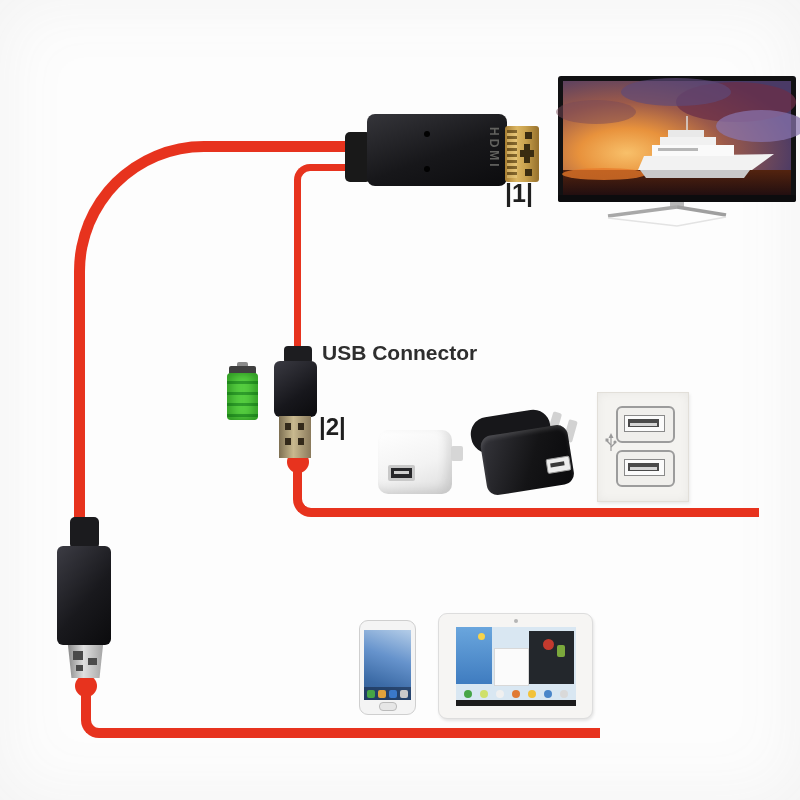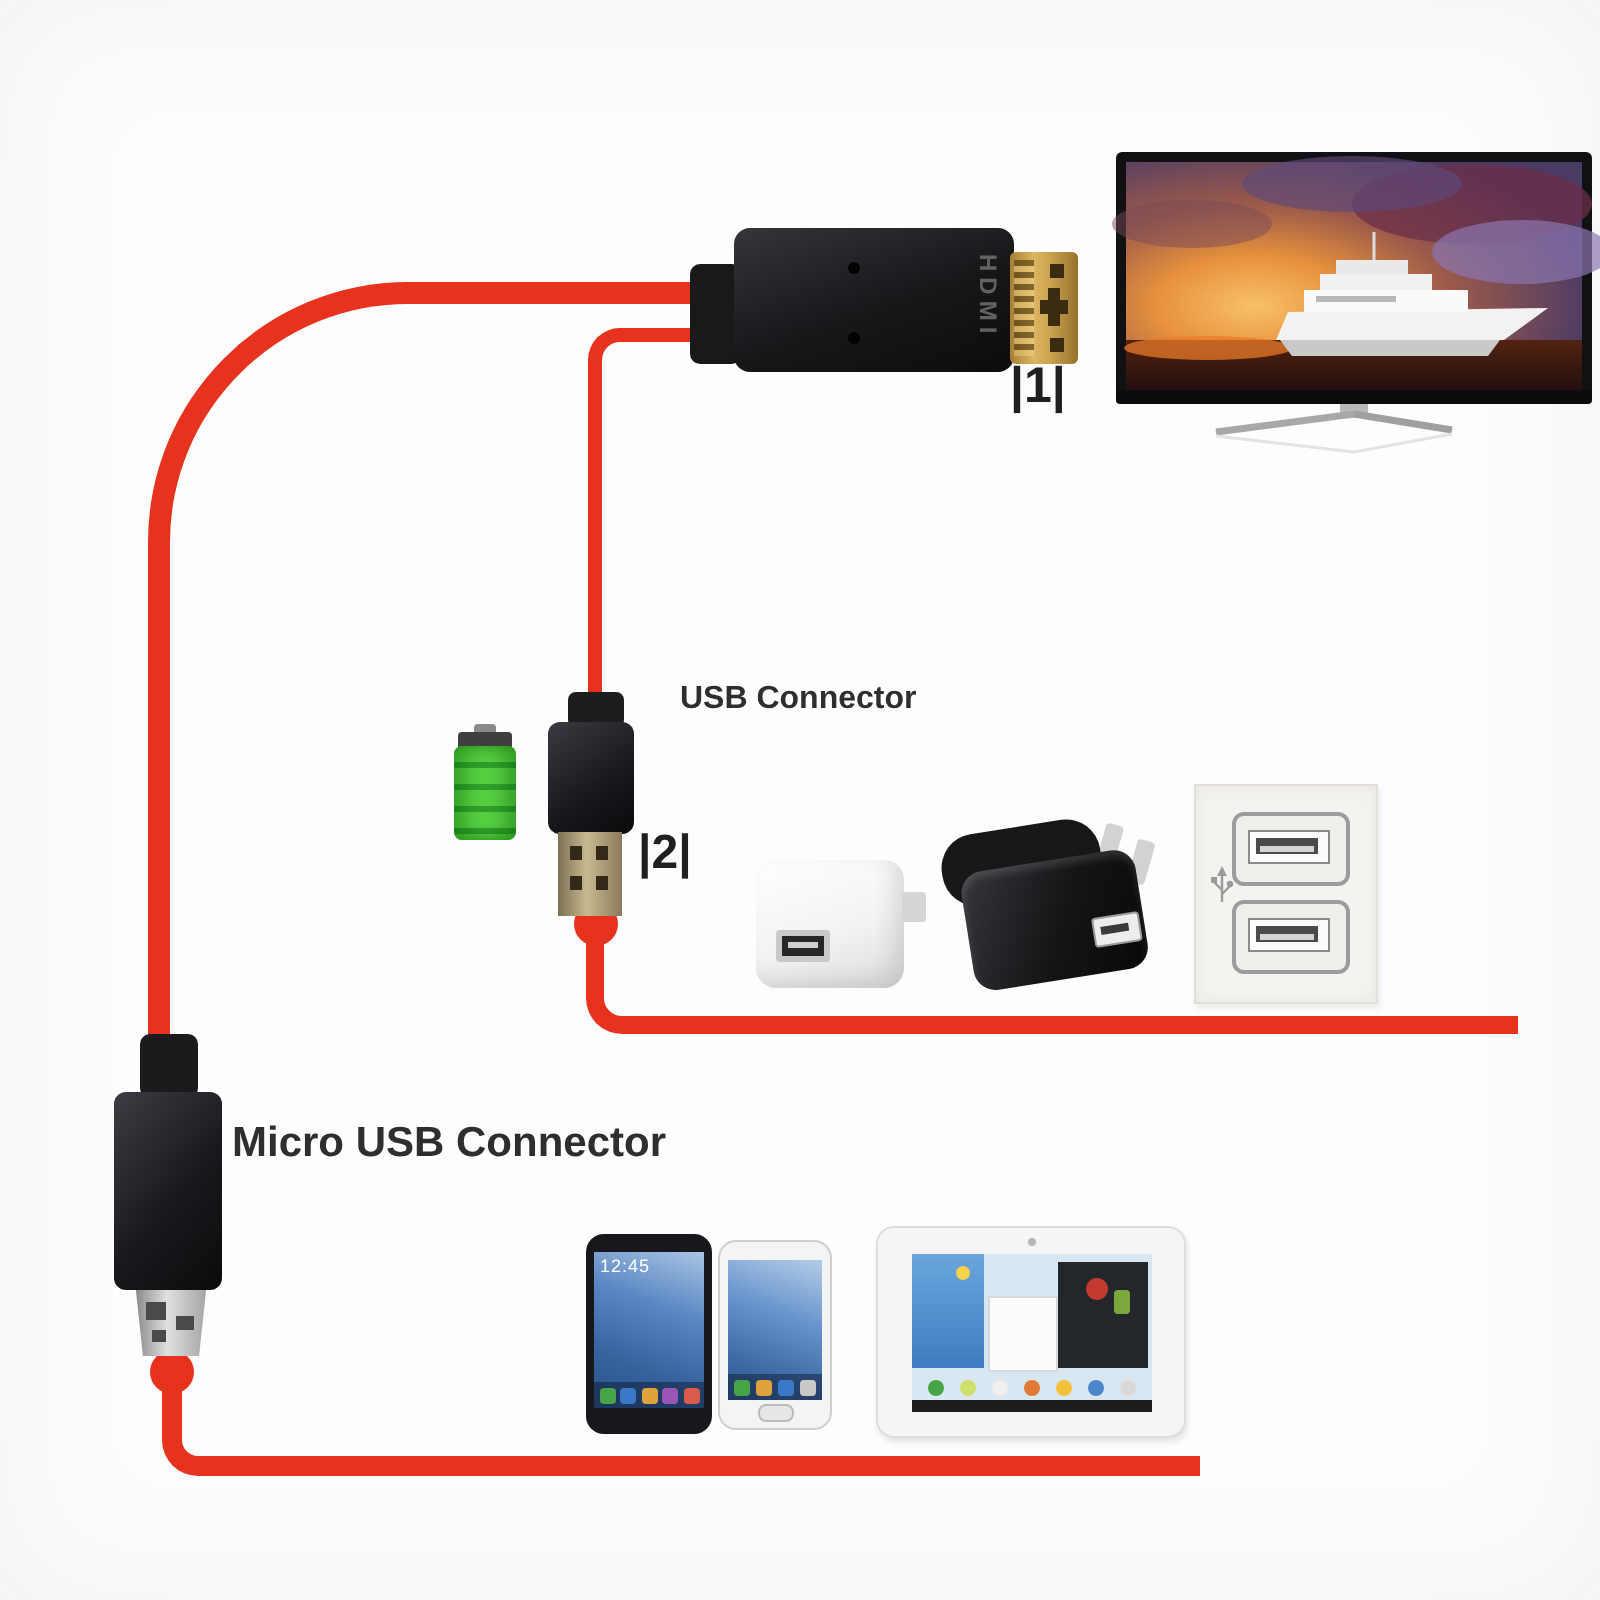--- a/index.html
+++ b/index.html
@@ -183,21 +183,21 @@
   <div class="abs screw-dot" style="left:424px;top:166px;"></div>
   <div class="abs hdmi-plug">
     <div class="ridges"></div>
     <div class="slot" style="left:15px;top:24px;width:14px;height:7px;"></div>
     <div class="slot" style="left:19px;top:18px;width:6px;height:19px;"></div>
     <div class="slot" style="left:20px;top:6px;width:7px;height:7px;"></div>
     <div class="slot" style="left:20px;top:43px;width:7px;height:7px;"></div>
   </div>
   <span class="lbl" style="left:505px;top:179px;font-size:25px;color:#1f1f1f;">|1|</span>
 
-  <span class="lbl" style="left:340px;top:341px;font-size:16px;">USB Connector</span>
+  <span class="lbl" style="left:322px;top:341px;font-size:21px;">USB Connector</span>
   <div class="abs battery">
     <div class="nub"></div>
     <div class="cap"></div>
     <div class="cells"></div>
   </div>
   <div class="abs usb-strain"></div>
   <div class="abs usb-body"></div>
   <div class="abs usb-plug">
     <div class="usb-contact" style="left:6px;top:7px;"></div>
     <div class="usb-contact" style="left:19px;top:7px;"></div>
@@ -246,41 +246,28 @@
     </div>
     <div class="wp-port" style="top:57px;">
       <div class="wp-inner">
         <div class="wp-slot">
           <div class="wp-tab"></div>
         </div>
       </div>
     </div>
   </div>
 
-  <span class="lbl" style="left:116px;top:560px;font-size:21px;">Micro USB Connector</span>
   <div class="abs micro-strain"></div>
   <div class="abs micro-body"></div>
   <div class="abs micro-plug">
     <div class="micro-mark" style="left:7px;top:6px;width:10px;height:9px;"></div>
     <div class="micro-mark" style="left:22px;top:13px;width:9px;height:7px;"></div>
     <div class="micro-mark" style="left:10px;top:20px;width:7px;height:6px;"></div>
   </div>
 
-  <div class="abs phone-black">
-    <div class="screen">
-      <span class="phone-clock">12:45</span>
-      <div class="dock">
-        <i style="background:#46a546"></i>
-        <i style="background:#3a78c9"></i>
-        <i style="background:#e0a23c"></i>
-        <i style="background:#9a55b5"></i>
-        <i style="background:#d85c4a"></i>
-      </div>
-    </div>
-  </div>
 
   <div class="abs phone-white">
     <div class="screen">
       <div class="dock">
         <i style="background:#46a546"></i>
         <i style="background:#e0a23c"></i>
         <i style="background:#3a78c9"></i>
         <i style="background:#c9c9c9"></i>
       </div>
     </div>

